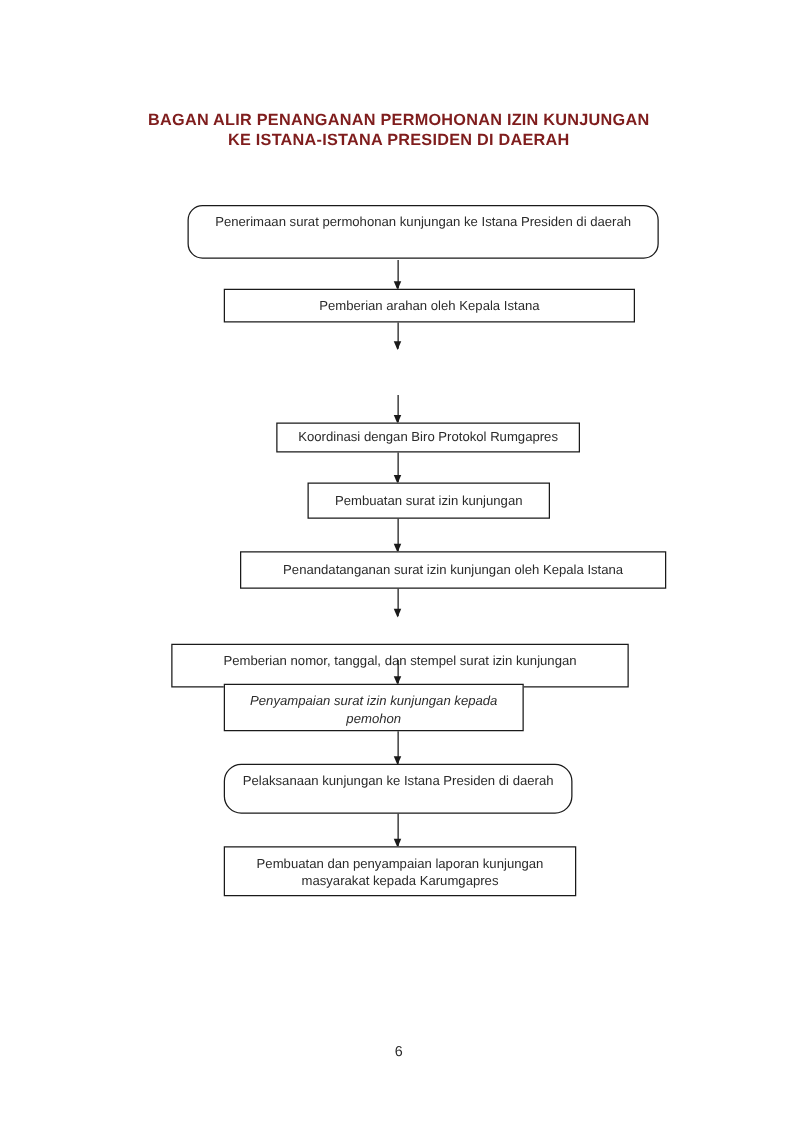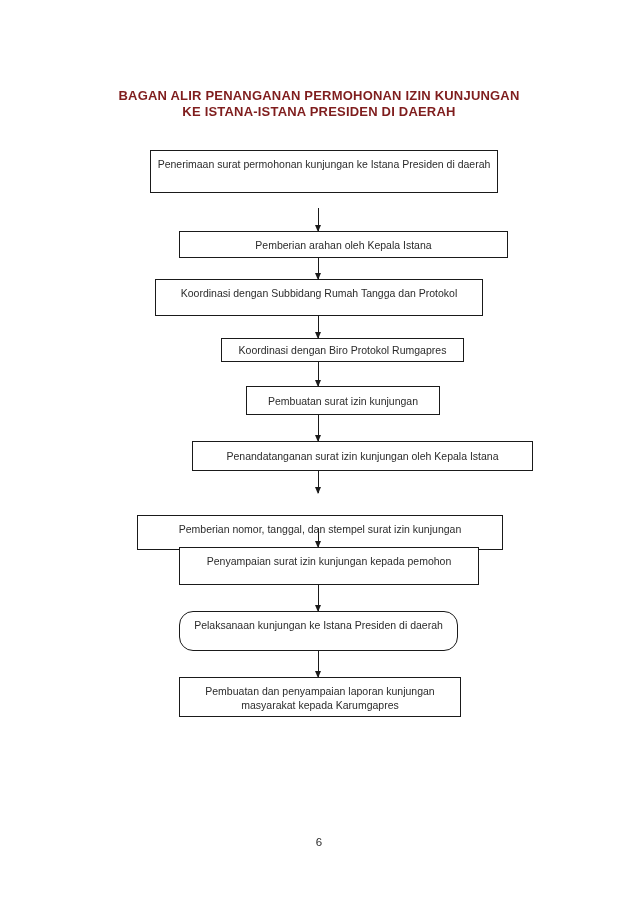--- a/index.html
+++ b/index.html
@@ -36,28 +36,28 @@
     font-size: 10.5px;
     line-height: 14px;
     text-align: center;
     color: #2b2b2b;
     display: flex;
     justify-content: center;
   }
   .v-center { align-items: center; margin-left: 24px; }
   .v-top    { align-items: flex-start; padding-top: 6px; }
 
-  .b1  { left: 150px; top: 150px; width: 348px; height: 43px; }
+  .b1  { left: 150px; top: 164px; width: 377px; height: 43px; border-radius: 12px; }
   .b2  { left: 155px; top: 231px; width: 329px; height: 27px; }
   .b3  { left: 155px; top: 279px; width: 328px; height: 37px; }
   .b4  { left: 197px; top: 338px; width: 243px; height: 24px; }
   .b5  { left: 222px; top: 386px; width: 194px; height: 29px; }
   .b6  { left: 168px; top: 441px; width: 341px; height: 30px; }
   .b7  { left: 137px; top: 493px; width: 366px; height: 35px; margin-top: 22px; }
-  .b8  { left: 179px; top: 547px; width: 300px; height: 38px; }
+  .b8  { left: 179px; top: 547px; width: 240px; height: 38px; font-style: italic; }
   .b9  { left: 179px; top: 611px; width: 279px; height: 40px; border-radius: 14px; }
   .b10 { left: 179px; top: 677px; width: 282px; height: 40px; }
 
   .arrow {
     position: absolute;
     left: 318px;
     width: 1px;
     background: #1a1a1a;
   }
   .arrow::after {
@@ -104,23 +104,20 @@
   <div class="box b1 v-top">
     <span>Penerimaan surat permohonan kunjungan ke Istana Presiden di daerah</span>
   </div>
   <div class="arrow a1"></div>
 
   <div class="box b2 v-center">
     <span>Pemberian arahan oleh Kepala Istana</span>
   </div>
   <div class="arrow a2"></div>
 
-  <div class="box b3 v-top">
-    <span>Koordinasi dengan Subbidang Rumah Tangga dan Protokol</span>
-  </div>
   <div class="arrow a3"></div>
 
   <div class="box b4 v-center">
     <span>Koordinasi dengan Biro Protokol Rumgapres</span>
   </div>
   <div class="arrow a4"></div>
 
   <div class="box b5 v-center">
     <span>Pembuatan surat izin kunjungan</span>
   </div>

